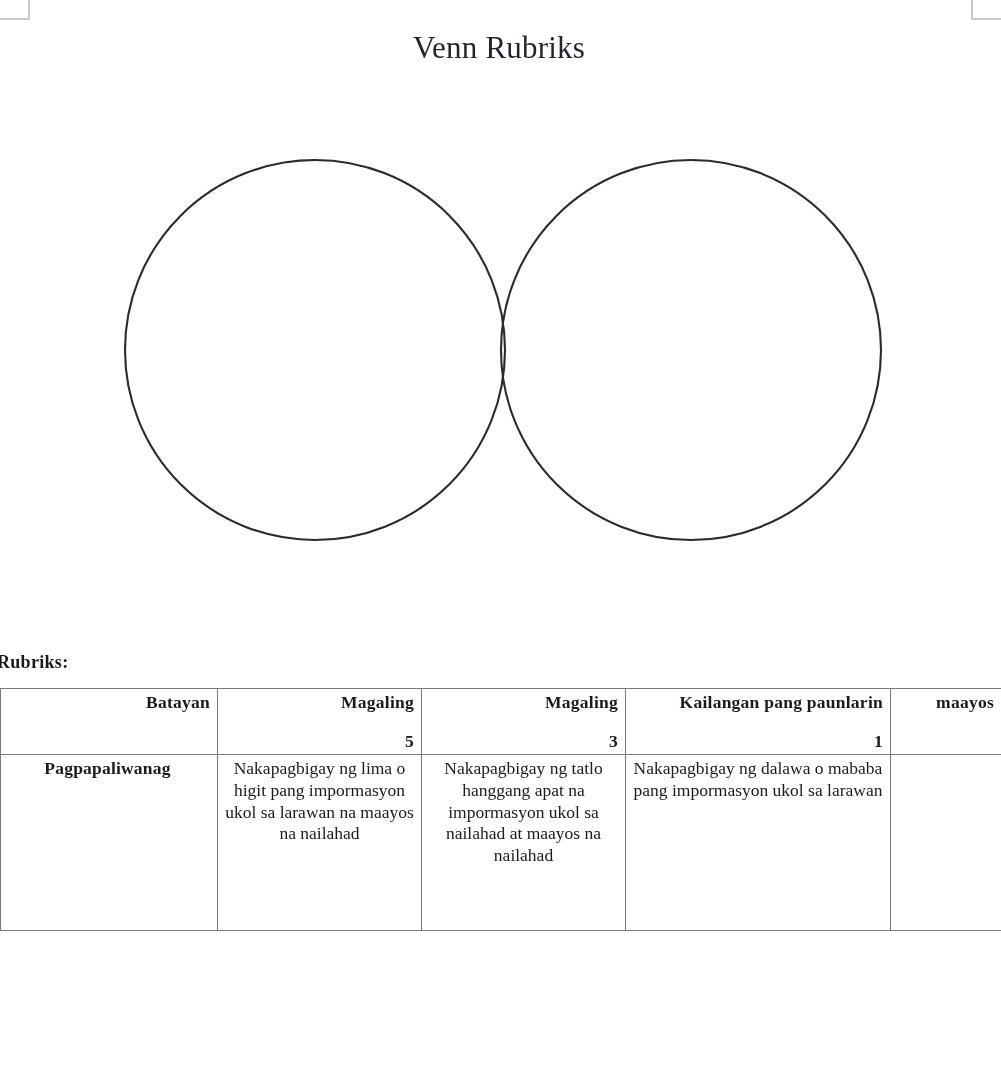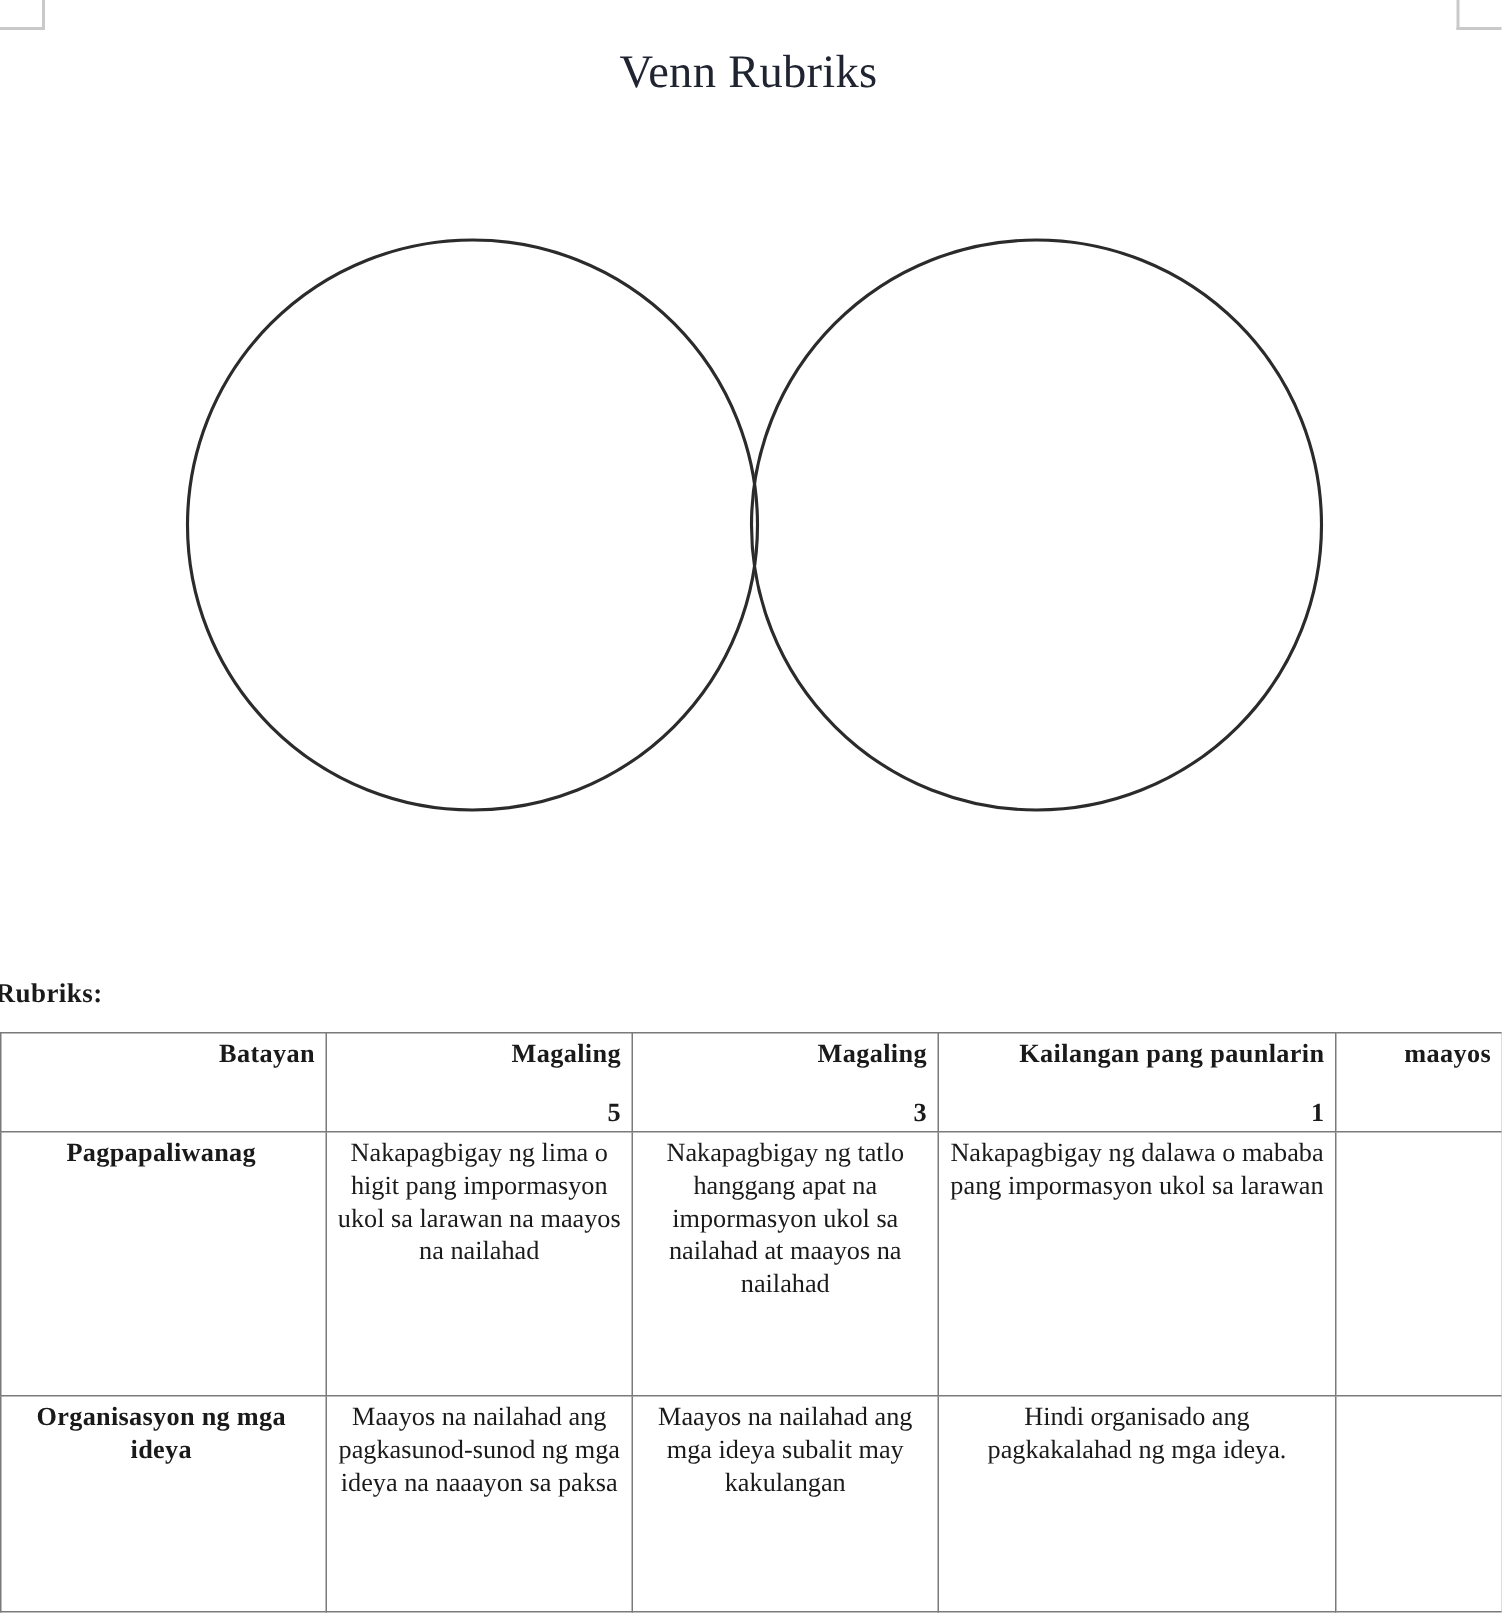--- a/index.html
+++ b/index.html
@@ -164,21 +164,14 @@
     </tr>
   </thead>
   <tbody>
     <tr class="row-1">
       <td class="criterion">Pagpapaliwanag</td>
       <td>Nakapagbigay ng lima o higit pang impormasyon ukol sa larawan na maayos na nailahad</td>
       <td>Nakapagbigay ng tatlo hanggang apat na impormasyon ukol sa nailahad at maayos na nailahad</td>
       <td>Nakapagbigay ng dalawa o mababa pang impormasyon ukol sa larawan</td>
       <td></td>
     </tr>
-    <tr class="row-2">
-      <td class="criterion">Organisasyon ng mga ideya</td>
-      <td>Maayos na nailahad ang pagkasunod-sunod ng mga ideya na naaayon sa paksa</td>
-      <td>Maayos na nailahad ang mga ideya subalit may kakulangan</td>
-      <td>Hindi organisado ang pagkakalahad ng mga ideya.</td>
-      <td></td>
-    </tr>
   </tbody>
 </table>
 
 </body></html>

